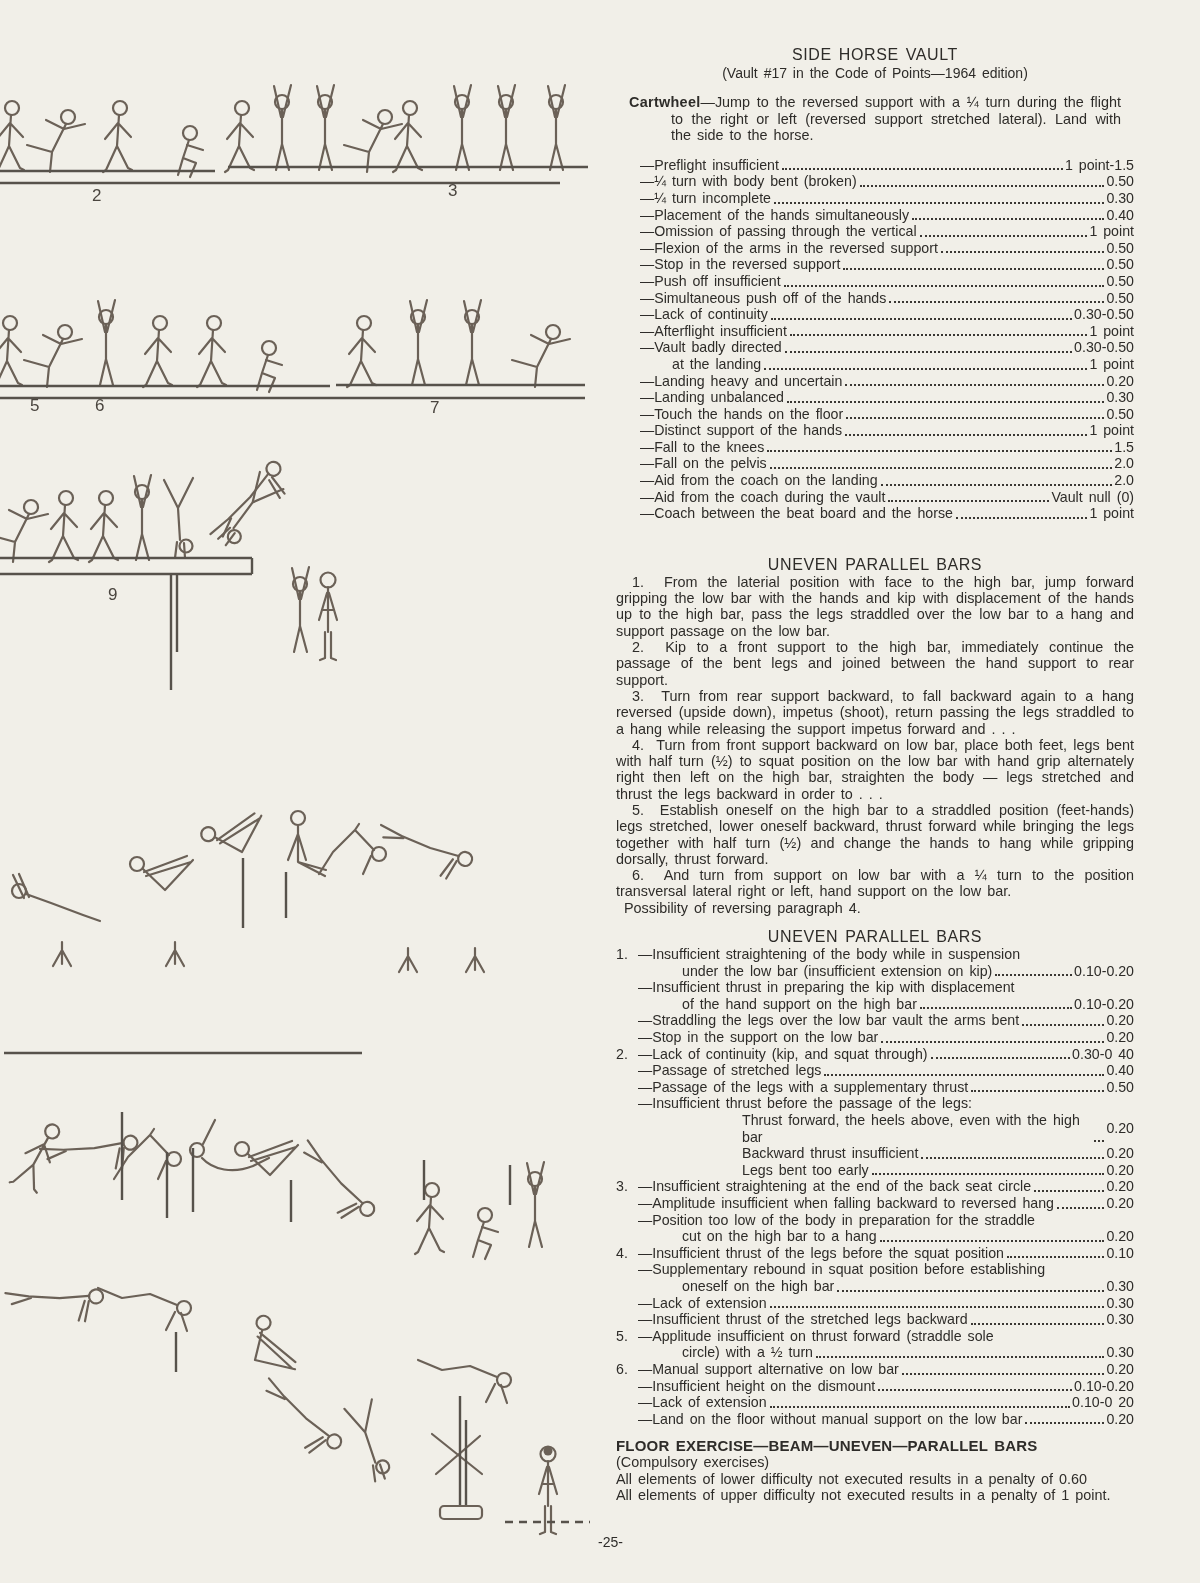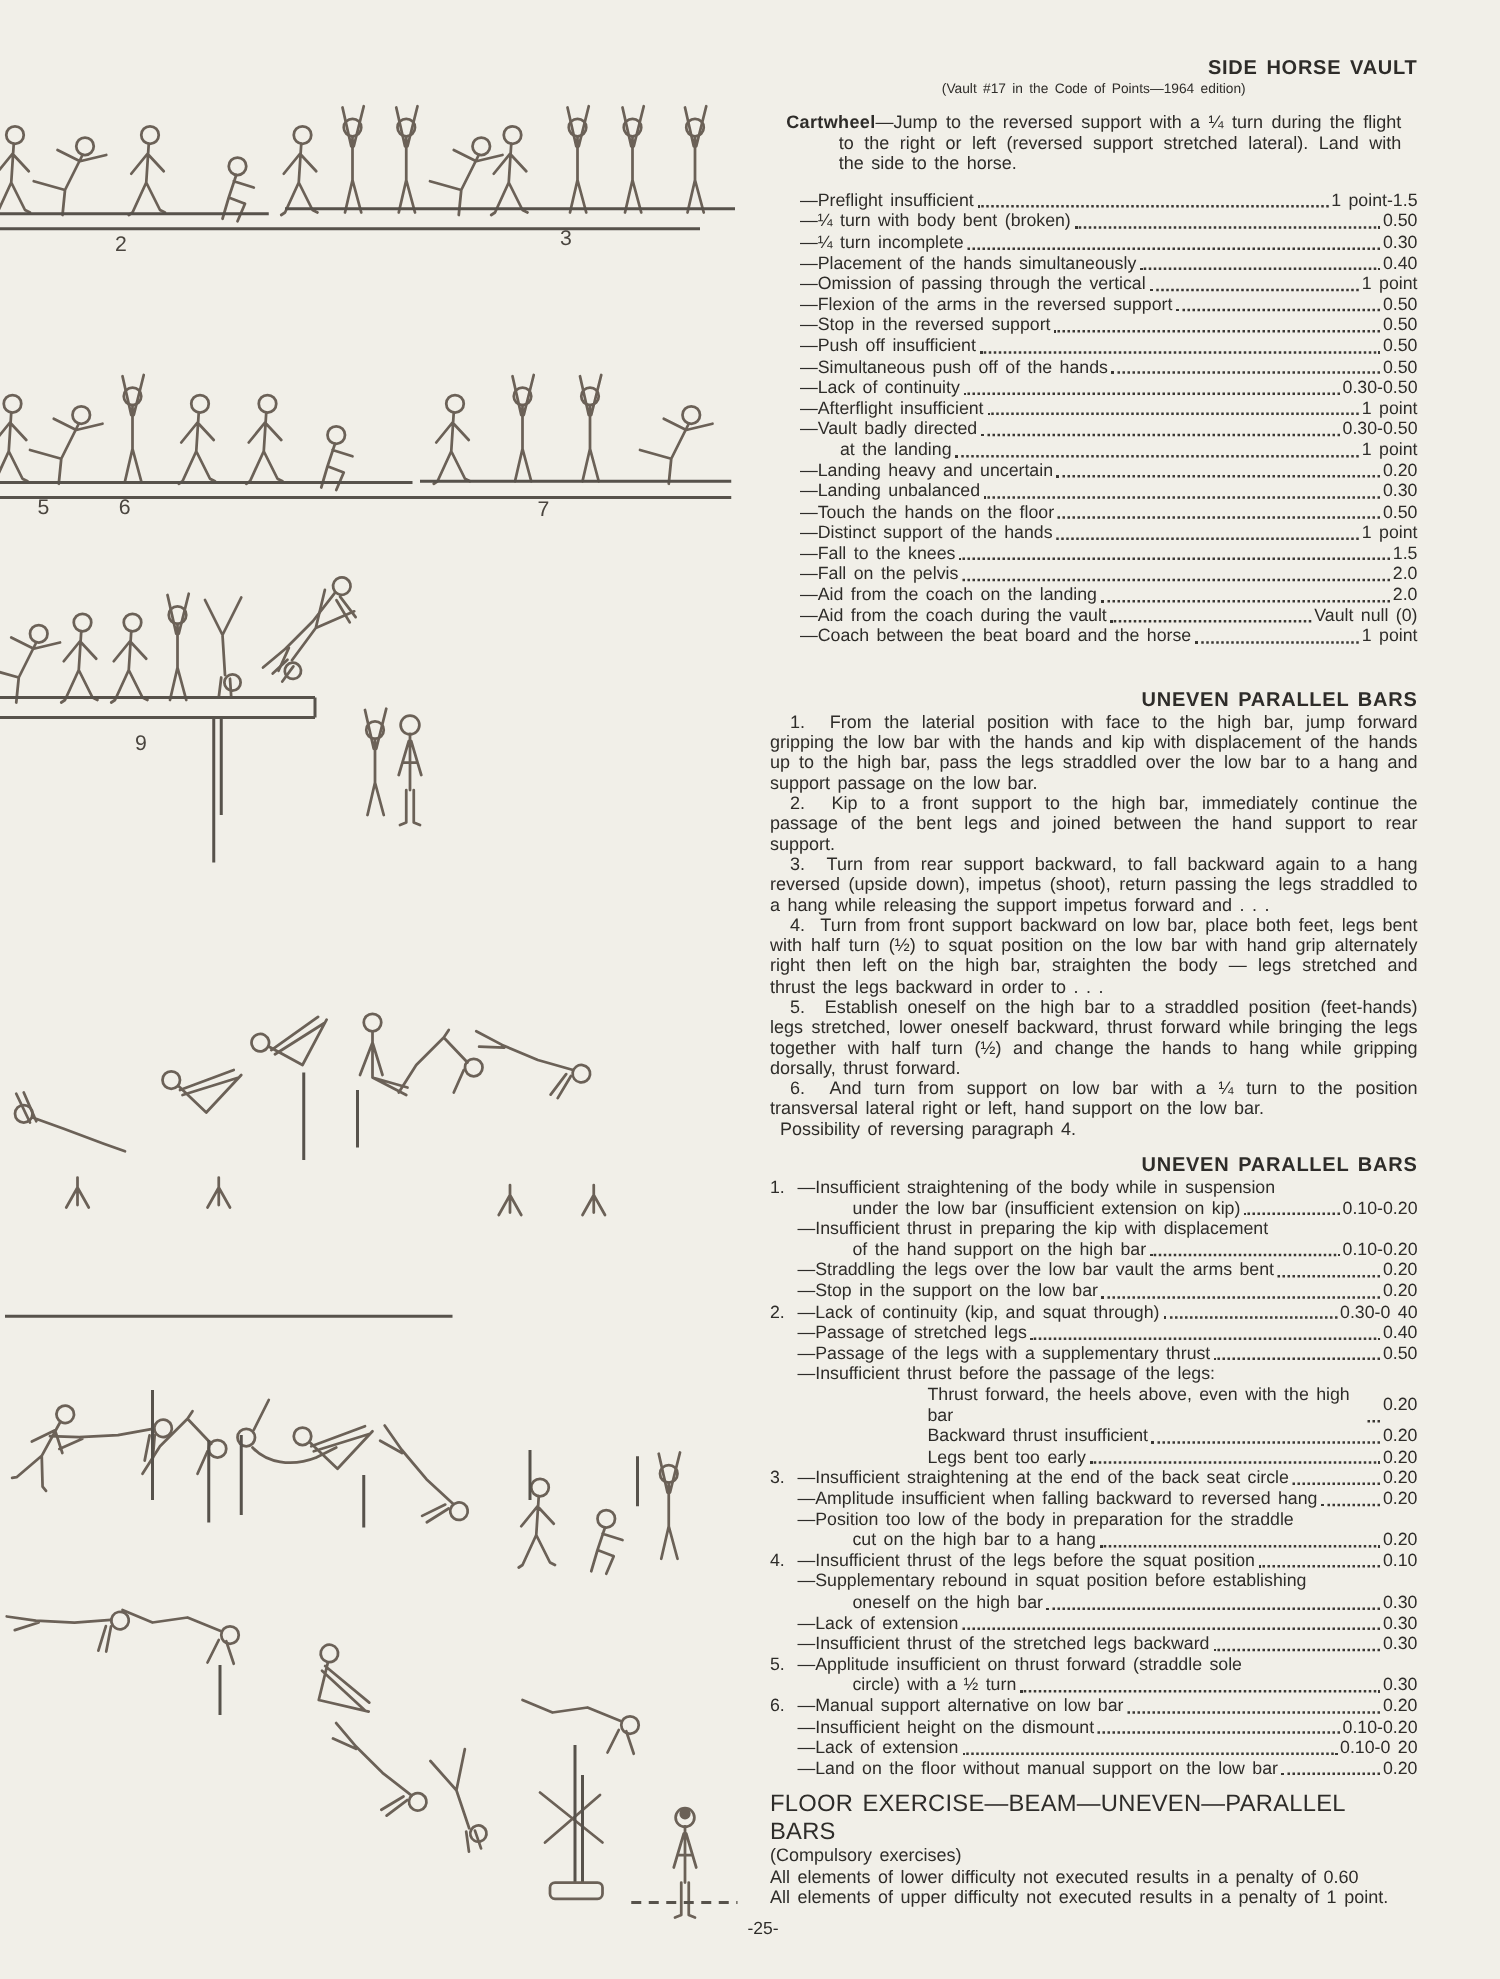--- a/index.html
+++ b/index.html
@@ -9,42 +9,42 @@
     font-family:"Liberation Sans",sans-serif;
   }
   
   #art{position:absolute;left:0;top:0;width:610px;height:1583px}
   .fg{stroke:#6b6157;stroke-width:2.2;fill:none;stroke-linecap:round;stroke-linejoin:round}
   .ln{stroke:#57524b;stroke-width:2.4;fill:none}
   .hf{fill:#6b6157;stroke:none}
   .fig-label{position:absolute;font-size:17px;color:#4a453f;letter-spacing:1px}
   
   .col{position:absolute;left:616px;top:46px;width:518px;word-spacing:2px}
-  .h-center{text-align:right;font-weight:bold;font-size:16px;letter-spacing:.6px;margin:0}
-  .subtitle{text-align:center;font-size:11px;margin:1px 0 2px}
+  .h-center{text-align:center;font-weight:normal;font-size:16px;letter-spacing:.6px;margin:0}
+  .subtitle{text-align:center;font-size:14px;margin:1px 0 2px}
   .lead{font-size:14.4px;line-height:16.6px;text-align:justify;
         padding-left:42px;text-indent:-42px;margin:13px}
   .lead b{letter-spacing:.3px}
   .dedlist{margin:0}
   .ded{display:flex;font-size:14.2px;line-height:16.6px}
   .ded .num{width:22px;flex:none}
   .no-num{padding-left:24px}
   .ded .body{flex:1;min-width:0}
   .dline{display:flex;align-items:center}
   .dline .txt{white-space:normal}
   .dline .dots{flex:1 1 10px;min-width:10px;border-bottom:2px dotted #3a3733;
                margin:0 2px 3px 3px;align-self:flex-end}
   .dline .val{white-space:nowrap}
   .cont{padding-left:44px}
   .vaultlist .cont{padding-left:32px}
   .ind2 .dline{padding-left:104px}
   .sp34{height:34px}.sp12{height:12px}.sp10{height:10px}
   .para{font-size:14.4px;line-height:16.3px;text-align:justify;margin:0;text-indent:16px}
   .pnote{font-size:14.4px;line-height:16.3px;margin:0;padding-left:8px}
-  .ftitle{font-weight:normal;font-size:19px;margin:0;letter-spacing:.2px}
+  .ftitle{font-weight:bold;font-size:15px;margin:0;letter-spacing:.2px}
   .fsub{font-size:14.4px;line-height:16.6px;margin:0}
   .fline{font-size:14.4px;line-height:16.6px;margin:0;text-align:justify;
          padding-left:44px;text-indent:-44px}
   .pageno{position:absolute;left:598px;top:1534px;font-weight:normal;font-size:14px}
 </style>
 </head>
 <body>
 
 <svg id="art" viewBox="0 0 610 1583" xmlns="http://www.w3.org/2000/svg">
   <defs>

